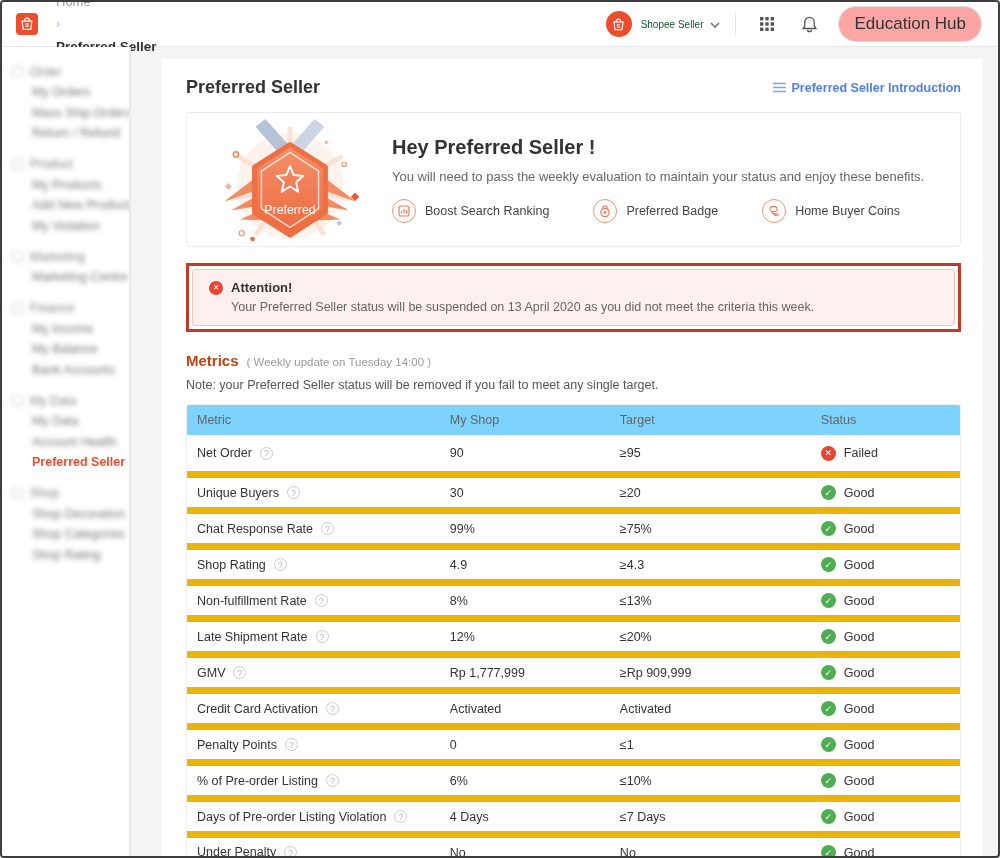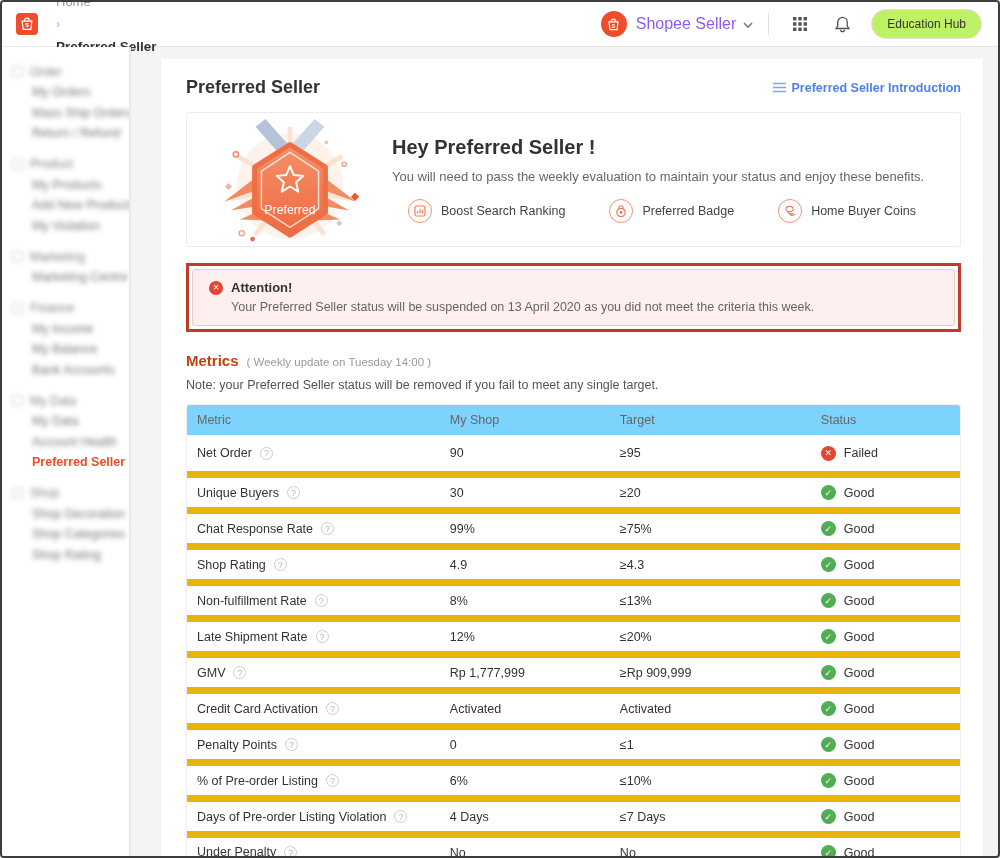--- a/index.html
+++ b/index.html
@@ -17,27 +17,27 @@
   }
   .logo-sq { width:22px; height:22px; background:#ee4d2d; border-radius:4px;
     display:flex; align-items:center; justify-content:center; margin-left:2px; }
   .crumb { display:flex; gap:8px; margin-left:18px; font-size:13px;flex-direction:column; }
   .crumb .home { color:#999; cursor:pointer; }
   .crumb .sep { color:#bbb; font-size:12px; }
   .crumb .cur { color:#333; font-weight:bold; font-size:13.5px; }
   .top-right { margin-left:auto; display:flex; align-items:center; }
   .avatar { width:26px; height:26px; border-radius:50%; background:#ee4d2d;
     display:flex; align-items:center; justify-content:center; }
-  .acct-name { font-size:16px; color:#8b5cf6; margin:0 6px 0 9px; }
+  .acct-name { font-size:10px; color:#14532d; margin:0 6px 0 9px; }
   .chev { color:#777; }
   .vdiv { width:1px; height:22px; background:#e2e2e2; margin:0 18px 0 14px; }
   .ico-btn { display:flex; align-items:center; justify-content:center; width:26px; height:26px;
     margin-right:16px; cursor:pointer; }
-  .pill-btn { border:1px solid #e0e0e0; border-radius:999px; background:#bef264;
-    font-size:12px; color:#333; padding:7px 15px; cursor:pointer;
+  .pill-btn { border:1px solid #e0e0e0; border-radius:999px; background:#fca5a5;
+    font-size:17px; color:#333; padding:7px 15px; cursor:pointer;
     font-family:inherit; margin-right:4px; }
   
   .shell { display:flex; height:811px; }
   .sidebar { width:129px; background:#fff; border-right:2px solid #e9e9e9;
     padding:14px 0 0 10px; overflow:hidden; flex-shrink:0; }
   .side-section { margin-bottom:10px; }
   .side-head { display:flex; align-items:center; gap:7px; height:21px; }
   .side-head-ico { width:11px; height:11px; border:1.5px solid #b9b9b9; border-radius:2px; display:inline-block; }
   .side-head-lb { font-size:12.5px; color:#666; }
   .side-item { font-size:12.5px; color:#555; padding-left:20px; height:20.5px;
@@ -52,21 +52,21 @@
   .page-title { font-size:18px; font-weight:bold; color:#333; }
   .intro-link { display:flex; align-items:center; gap:6px; color:#4e80ee;
     font-size:12.5px; font-weight:bold; cursor:pointer; }
   
   .hero { margin-top:14px; border:1px solid #ececec; border-radius:3px;
     height:135px; display:flex; align-items:center; }
   .hero-badge { width:205px; display:flex; justify-content:center; align-items:flex-end; }
   .hero-body { flex:1; padding-right:20px; }
   .hero-title { font-size:20px; font-weight:bold; color:#333; }
   .hero-desc { font-size:13px; color:#666; margin-top:10px; }
-  .benefits { display:flex; gap:44px; margin-top:15px;margin-left:16px; }
+  .benefits { display:flex; gap:44px; margin-top:15px; }
   .benefit { display:flex; align-items:center; gap:9px; }
   .benefit-circle { width:24px; height:24px; border:1.5px solid #f19274; border-radius:50%;
     display:flex; align-items:center; justify-content:center; color:#f07a58; }
   .benefit-lb { font-size:12.5px; color:#444; }
   
   .annotation { margin-top:16px; border:3px solid #c03c28; padding:3px; }
   .alert { background:#fdf0ee; border:1px solid #f2c8c1; border-radius:3px; padding:10px 16px 11px; }
   .alert-head { display:flex; align-items:center; gap:8px; }
   .alert-x { width:14px; height:14px; border-radius:50%; background:#e74432; color:#fff;
     font-size:8px; display:flex; align-items:center; justify-content:center; flex-shrink:0; }

